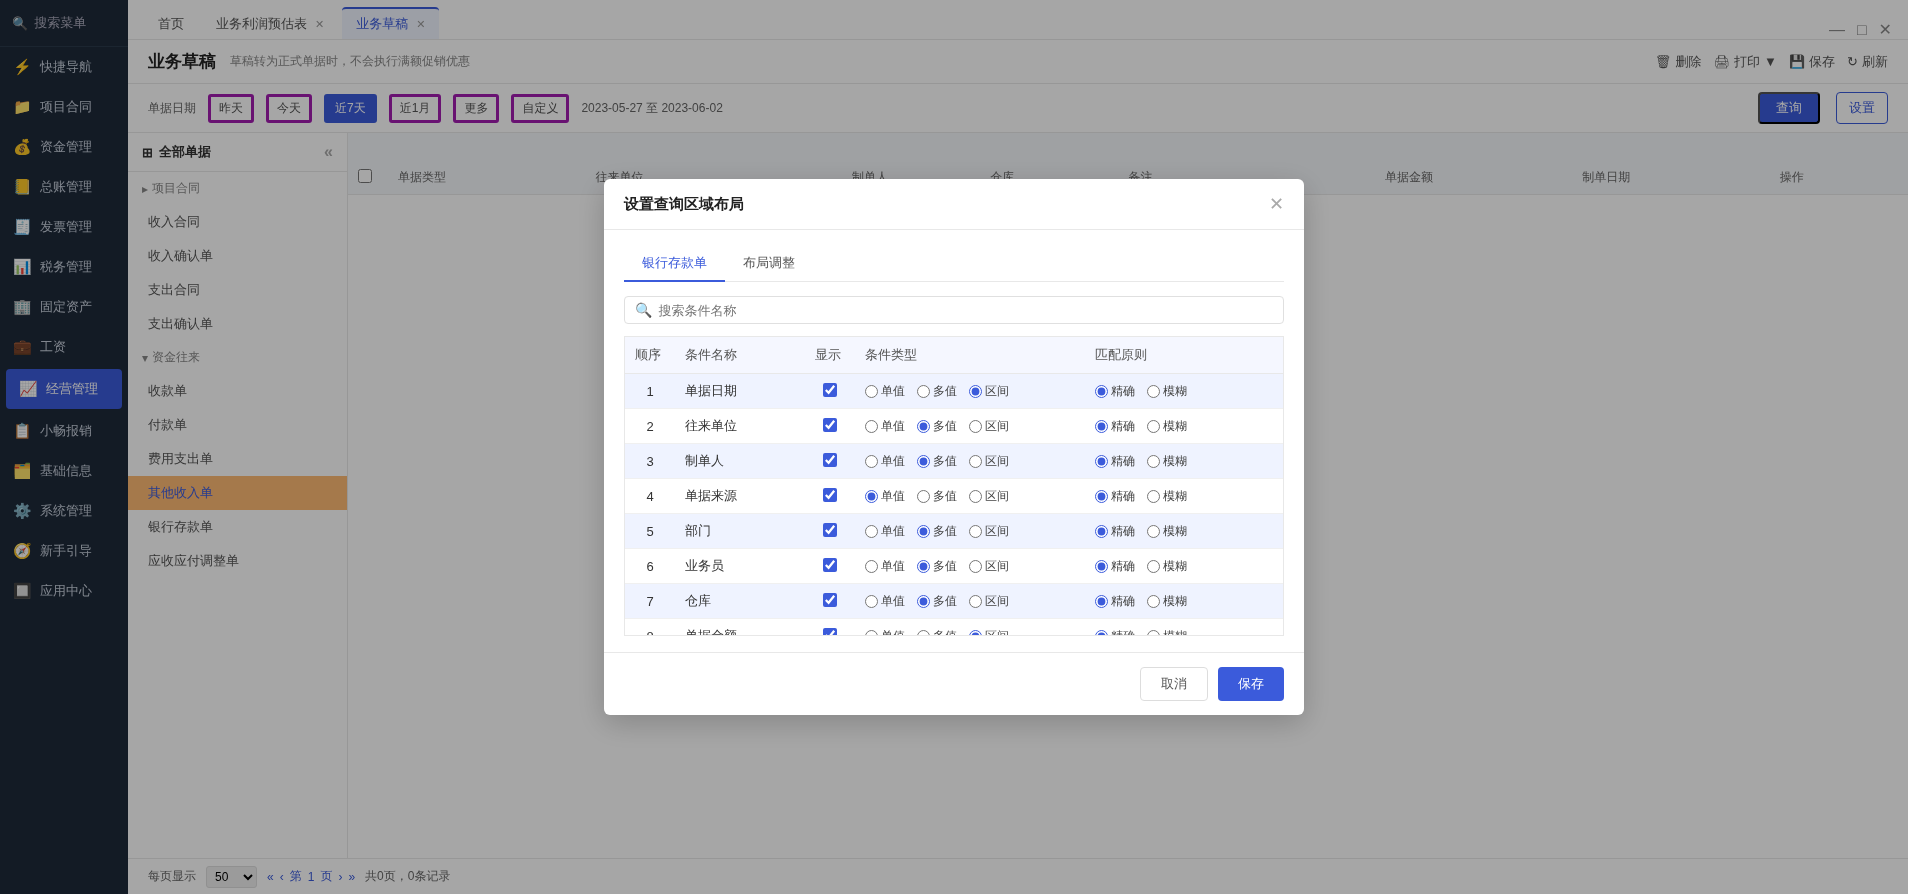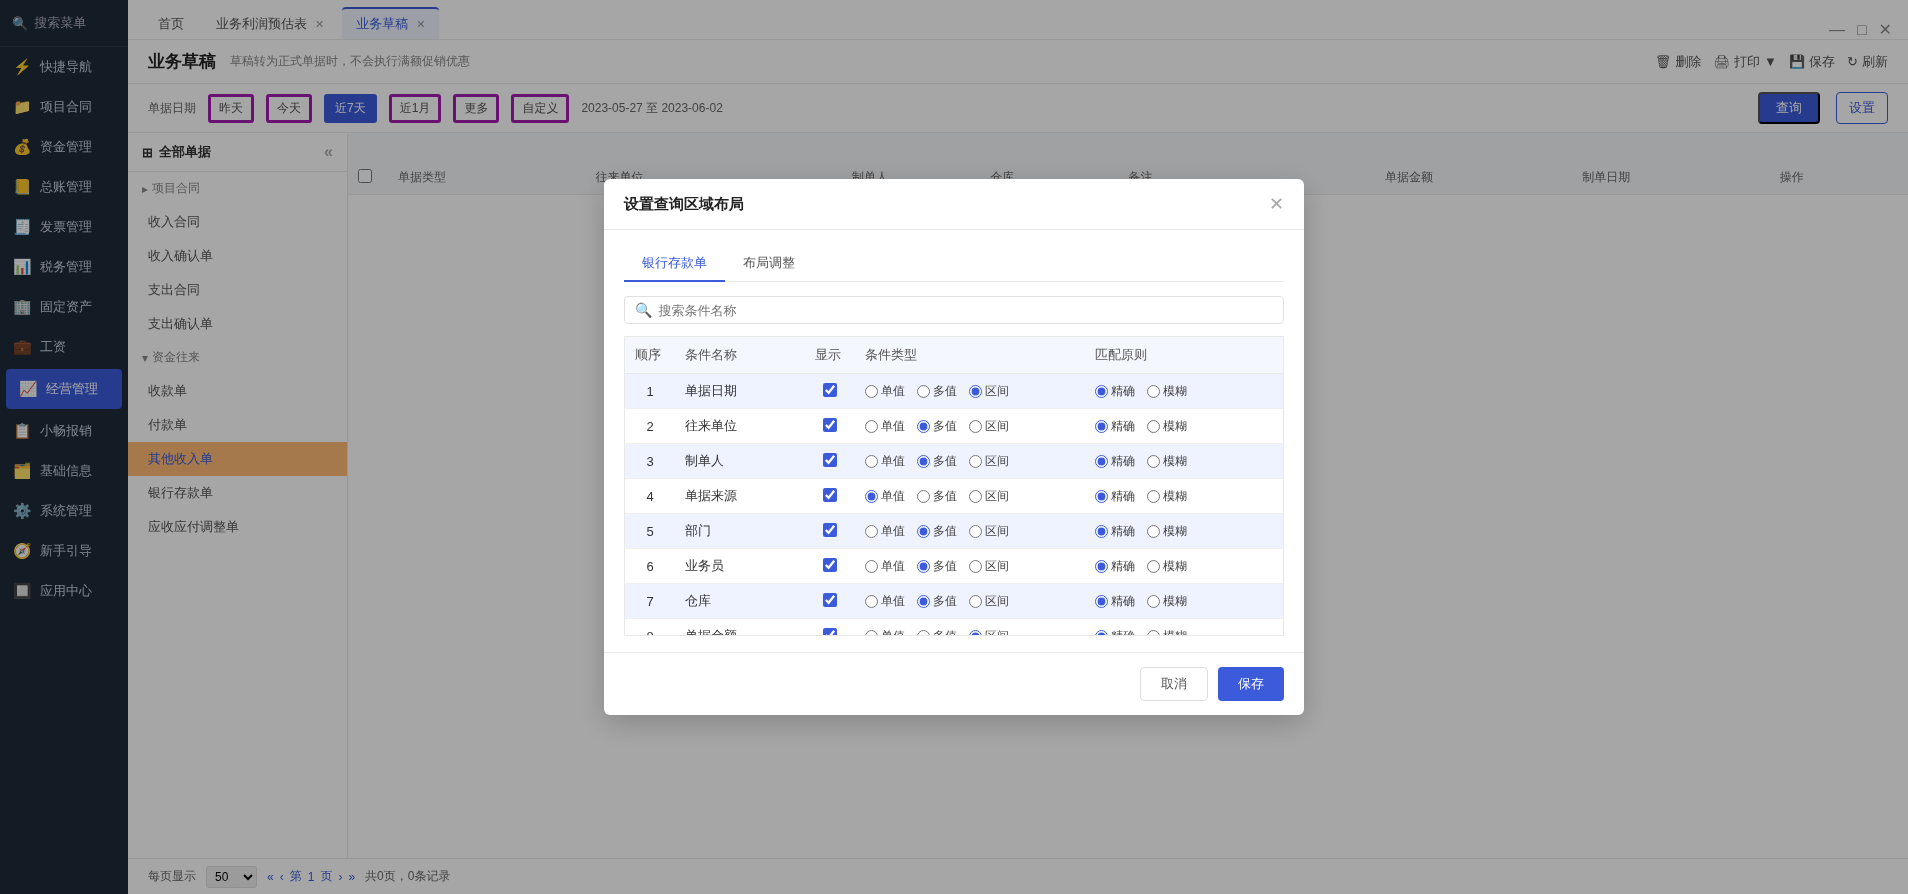--- a/index.html
+++ b/index.html
@@ -333,20 +333,21 @@
       <div class="left-panel-item">收入确认单</div>
       <div class="left-panel-item">支出合同</div>
       <div class="left-panel-item">支出确认单</div>
 
       <div class="left-panel-group">
         <span>▾</span>
         <span>资金往来</span>
       </div>
       <div class="left-panel-item">收款单</div>
       <div class="left-panel-item">付款单</div>
+      <div class="left-panel-item">费用支出单</div>
       <div class="left-panel-item active">其他收入单</div>
       <div class="left-panel-item">银行存款单</div>
       <div class="left-panel-item">应收应付调整单</div>
     </div>
 
     <div class="table-area">
       <div class="table-header-row">
         <div class="col" style="width:40px;">
           <input type="checkbox" style="">
         </div>

